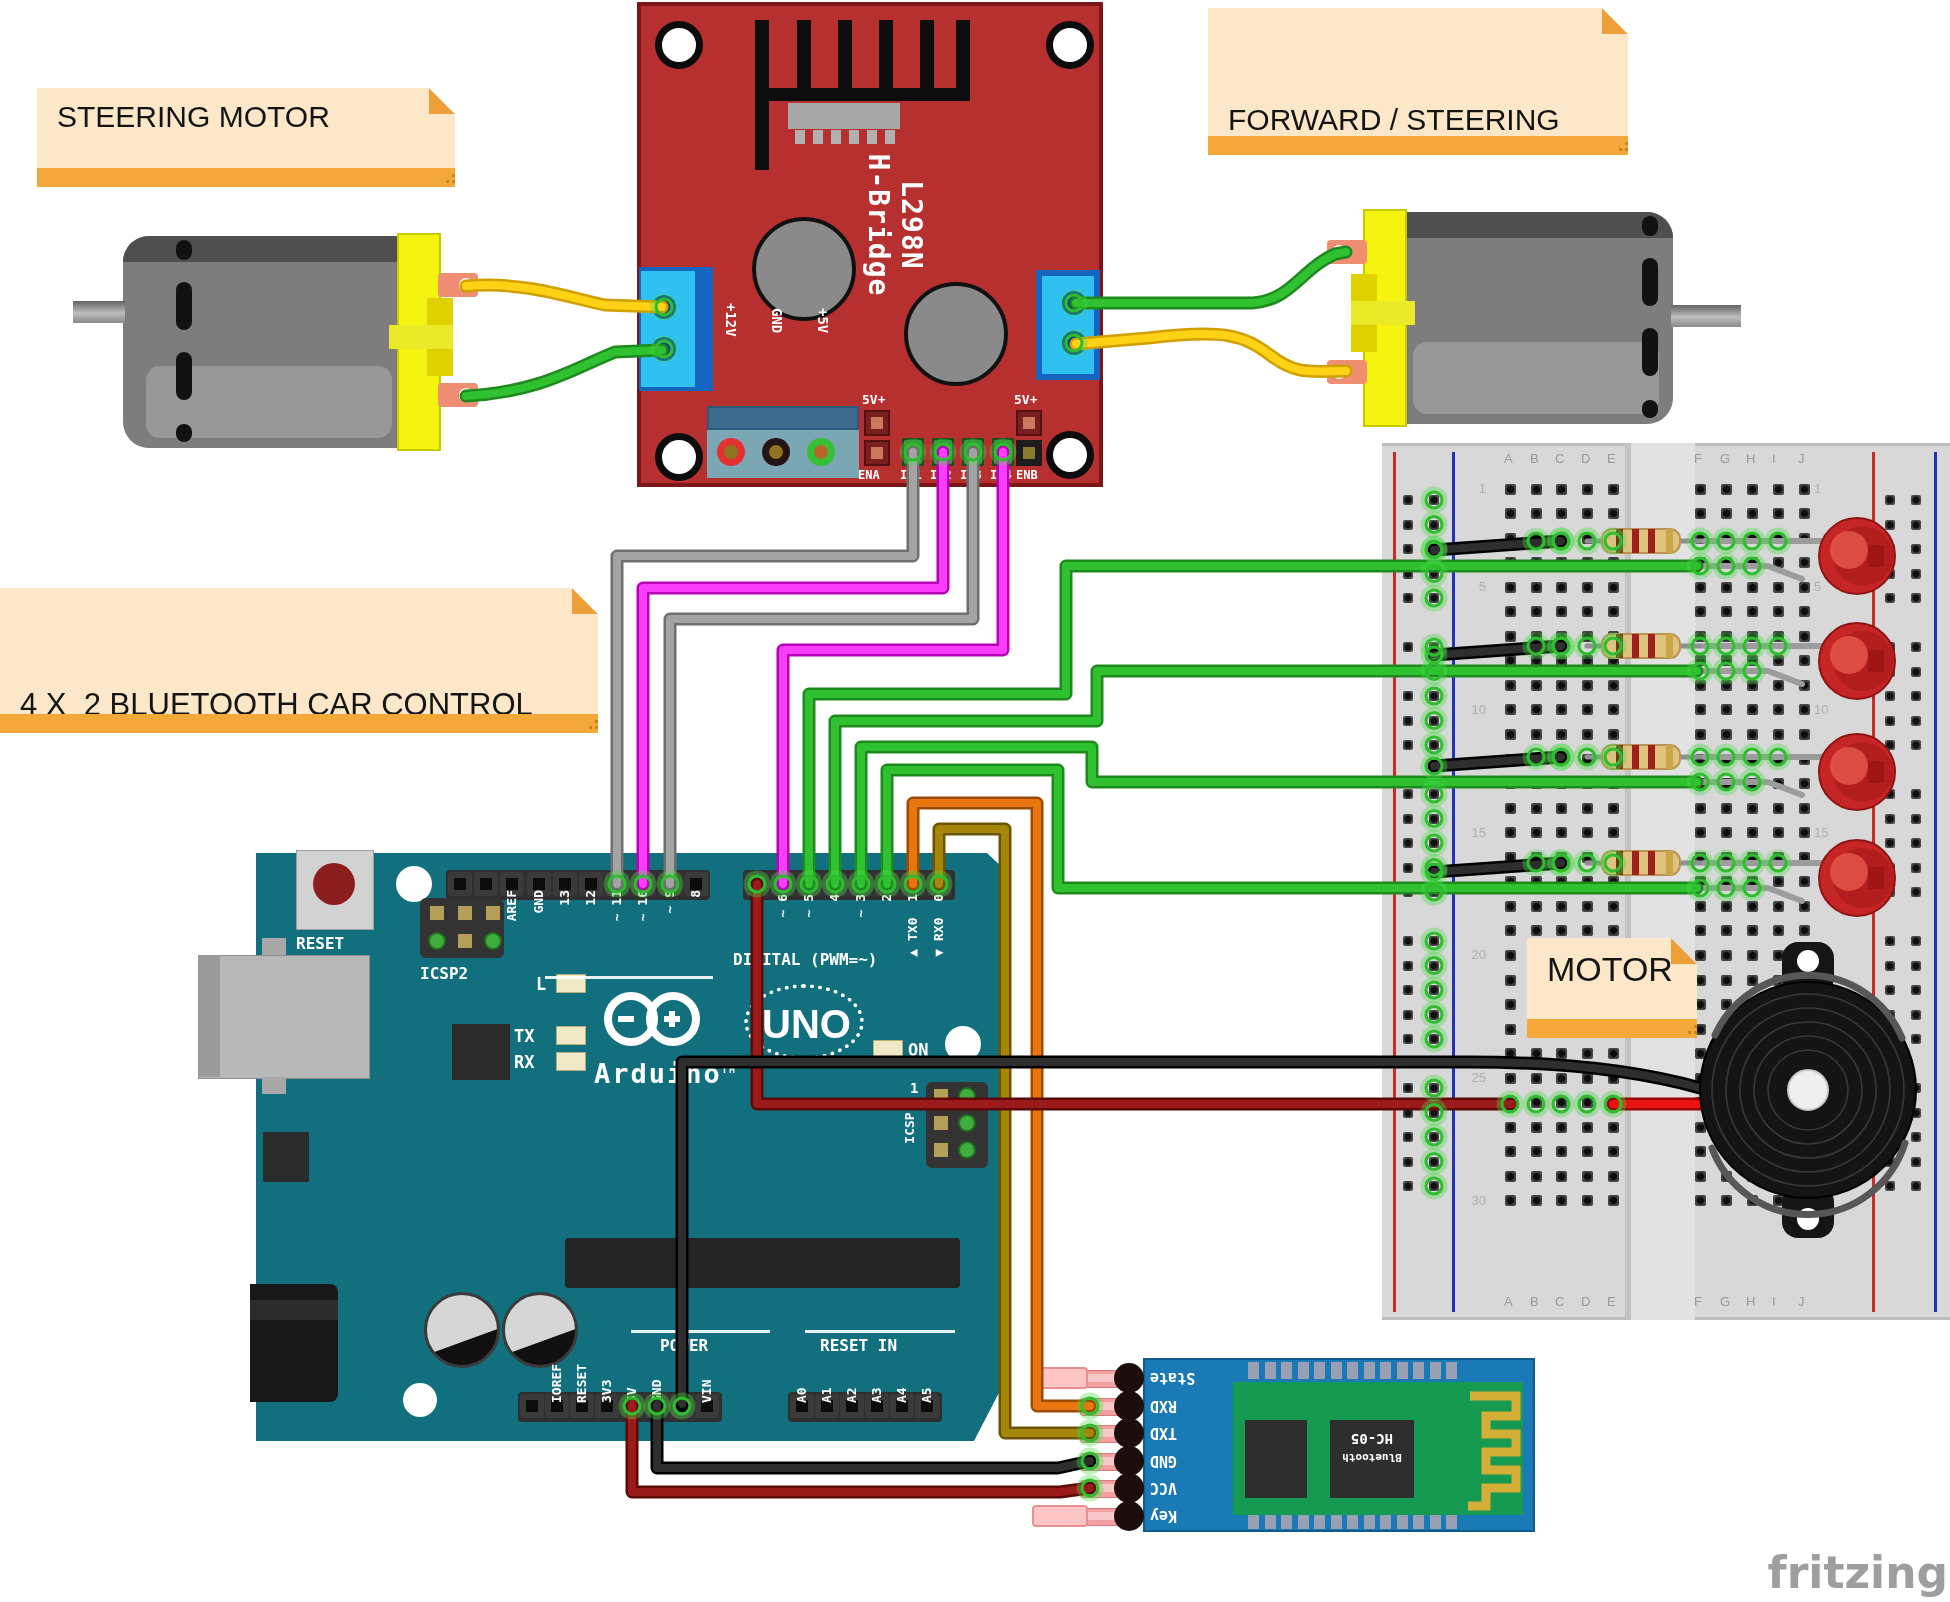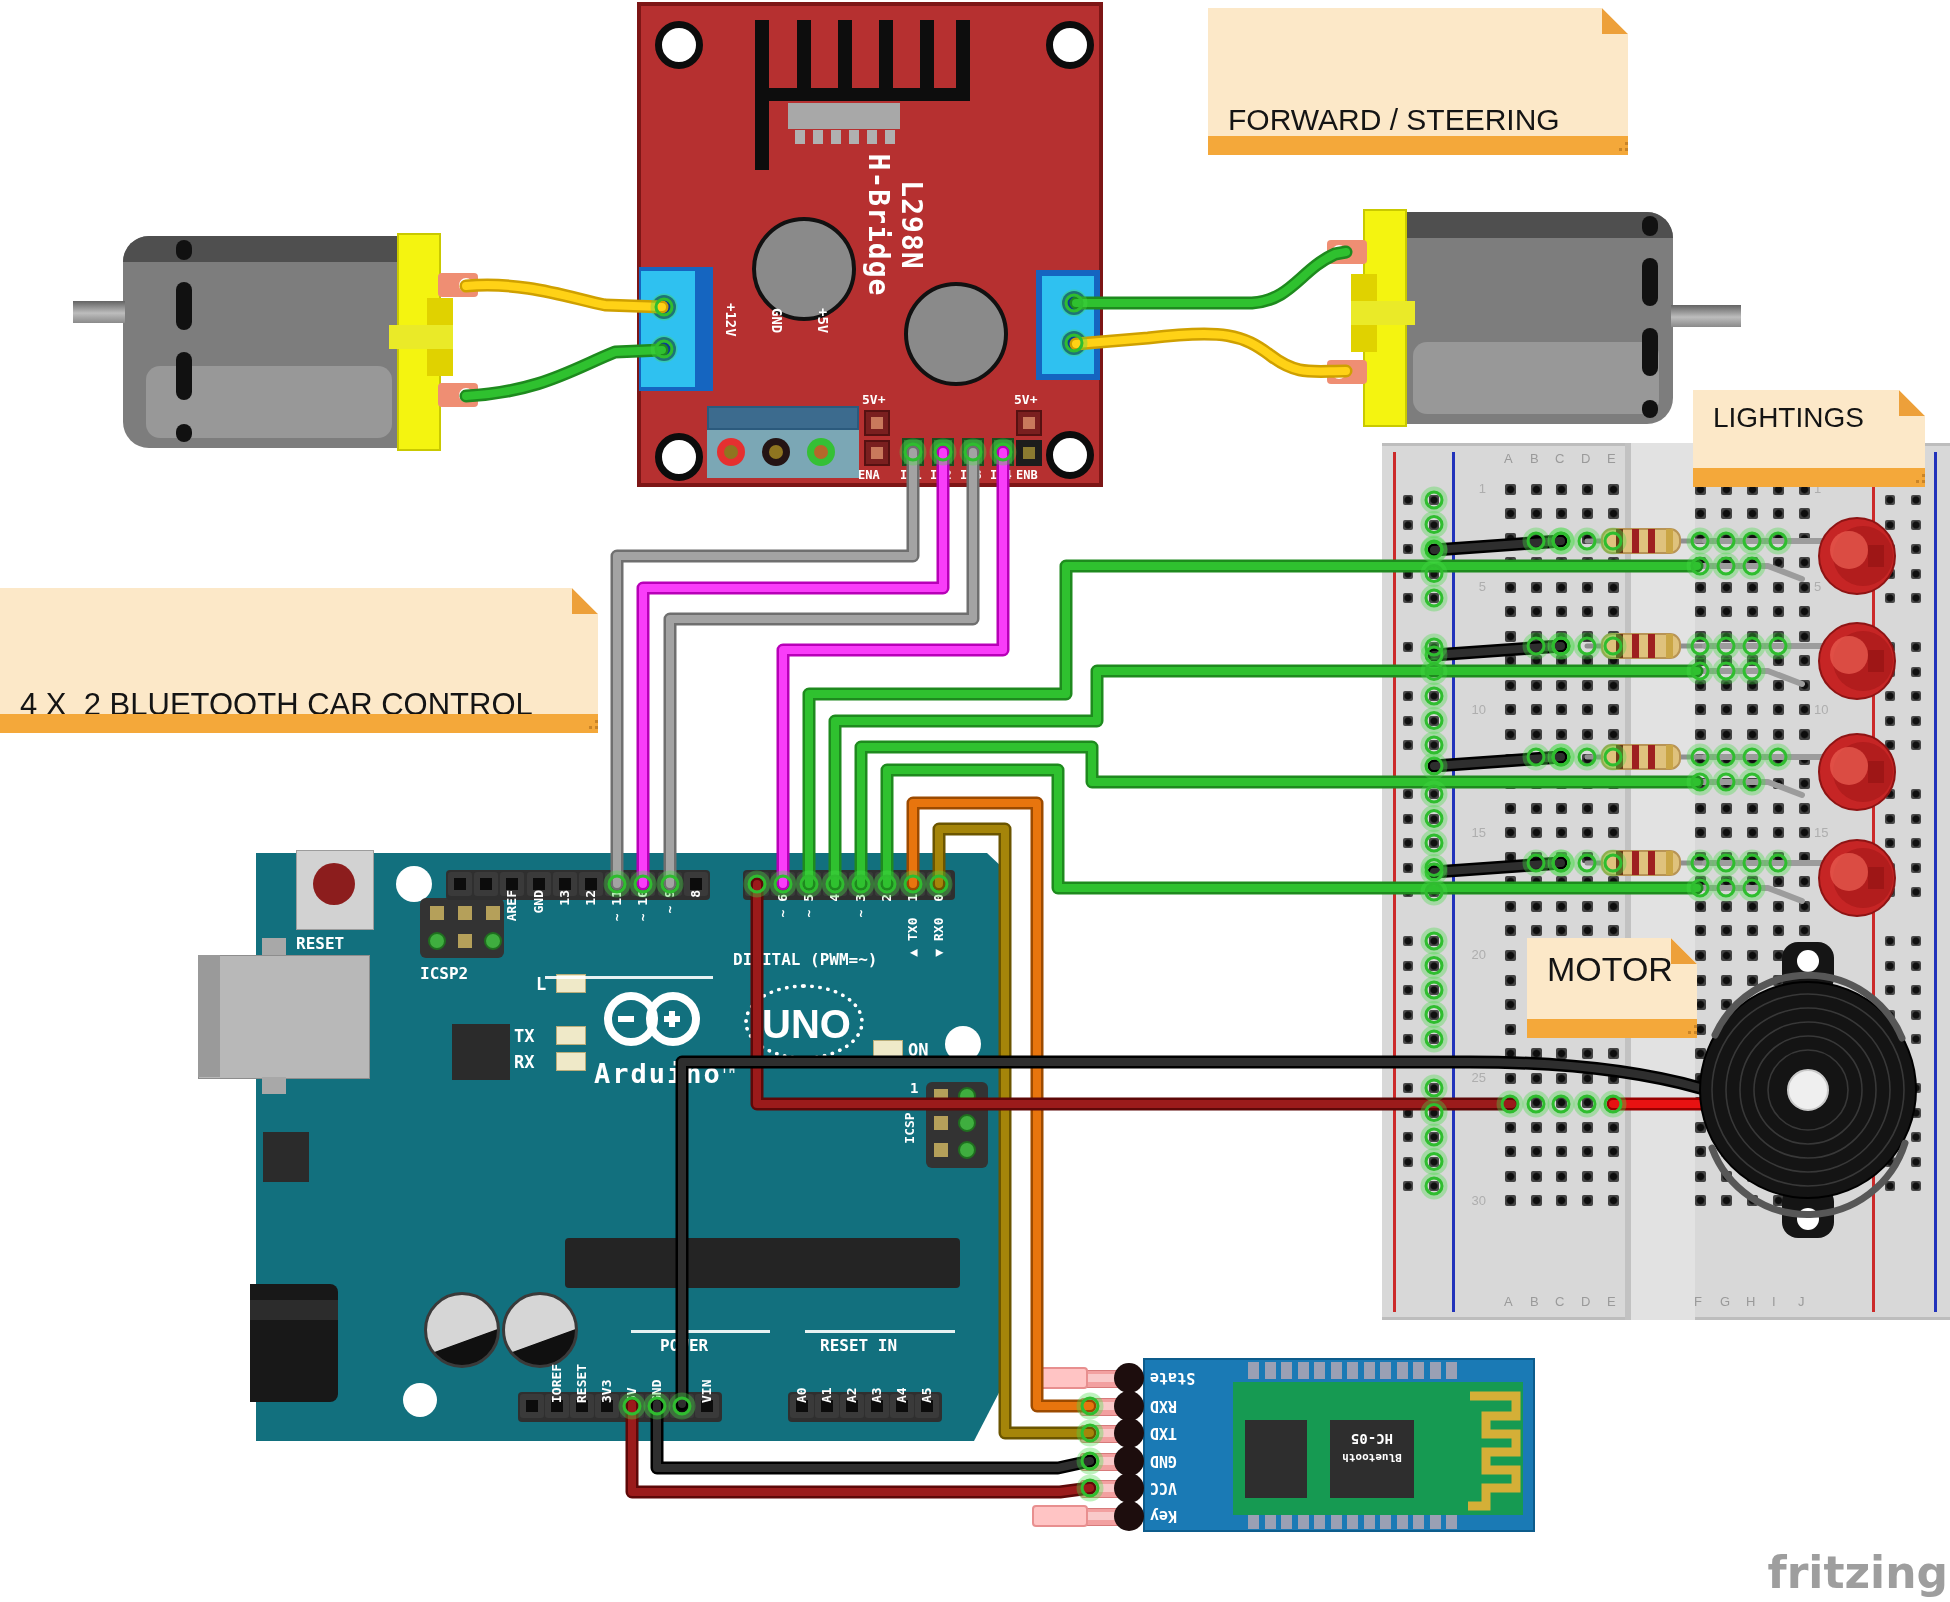--- a/index.html
+++ b/index.html
@@ -1245,44 +1245,44 @@
         <circle cx="1434" cy="1112.5" r="8" fill="none" stroke="#2fbd2f" stroke-width="3"></circle>
         <circle cx="1434" cy="1137" r="10" fill="none" stroke="rgba(70,220,70,.35)" stroke-width="7"></circle>
         <circle cx="1434" cy="1137" r="8" fill="none" stroke="#2fbd2f" stroke-width="3"></circle>
         <circle cx="1434" cy="1161.5" r="10" fill="none" stroke="rgba(70,220,70,.35)" stroke-width="7"></circle>
         <circle cx="1434" cy="1161.5" r="8" fill="none" stroke="#2fbd2f" stroke-width="3"></circle>
         <circle cx="1434" cy="1186" r="10" fill="none" stroke="rgba(70,220,70,.35)" stroke-width="7"></circle>
         <circle cx="1434" cy="1186" r="8" fill="none" stroke="#2fbd2f" stroke-width="3"></circle>
       </g>
     </svg>
 
+  <div class="note" style="left:37px;top:88px;width:418px;height:99px;">
+    <div class="fold"></div>
+    <div class="txt" style="font-size:30px;">STEERING MOTOR</div>
+    <div class="bar"></div>
+      <div class="grip"></div>
+  </div>
   <div class="note" style="left:1208px;top:8px;width:420px;height:147px;">
     <div class="fold"></div>
     <div class="txt" style="font-size:30px;line-height:40px;">
       <div>FORWARD / STEERING</div>
       <div>MOTOR</div>
     </div>
     <div class="bar"></div>
       <div class="grip"></div>
   </div>
   <div class="note" style="left:0px;top:588px;width:598px;height:145px;">
     <div class="fold"></div>
     <div class="txt" style="font-size:31px;line-height:42px;">
       <div style="white-space:pre;">4 X  2 BLUETOOTH CAR CONTROL</div>
       <div style="font-size:29px;">Desing By Tayfun MAVIOGLU</div>
     </div>
     <div class="bar"></div>
       <div class="grip"></div>
   </div>
-  <div class="note" style="left:1693px;top:390px;width:232px;height:97px;">
-    <div class="fold"></div>
-    <div class="txt" style="font-size:28px;">LIGHTINGS</div>
-    <div class="bar"></div>
-      <div class="grip"></div>
-  </div>
   <div class="note" style="left:1527px;top:938px;width:170px;height:100px;">
     <div class="fold"></div>
     <div class="txt" style="font-size:34px;">MOTOR</div>
     <div class="bar"></div>
       <div class="grip"></div>
   </div>
 
   <div class="abs" style="right:2px;bottom:4px;font:bold 44px 'DejaVu Sans',sans-serif;color:#9e9e9e;letter-spacing:0px;">fritzing</div>
 </div>
 

